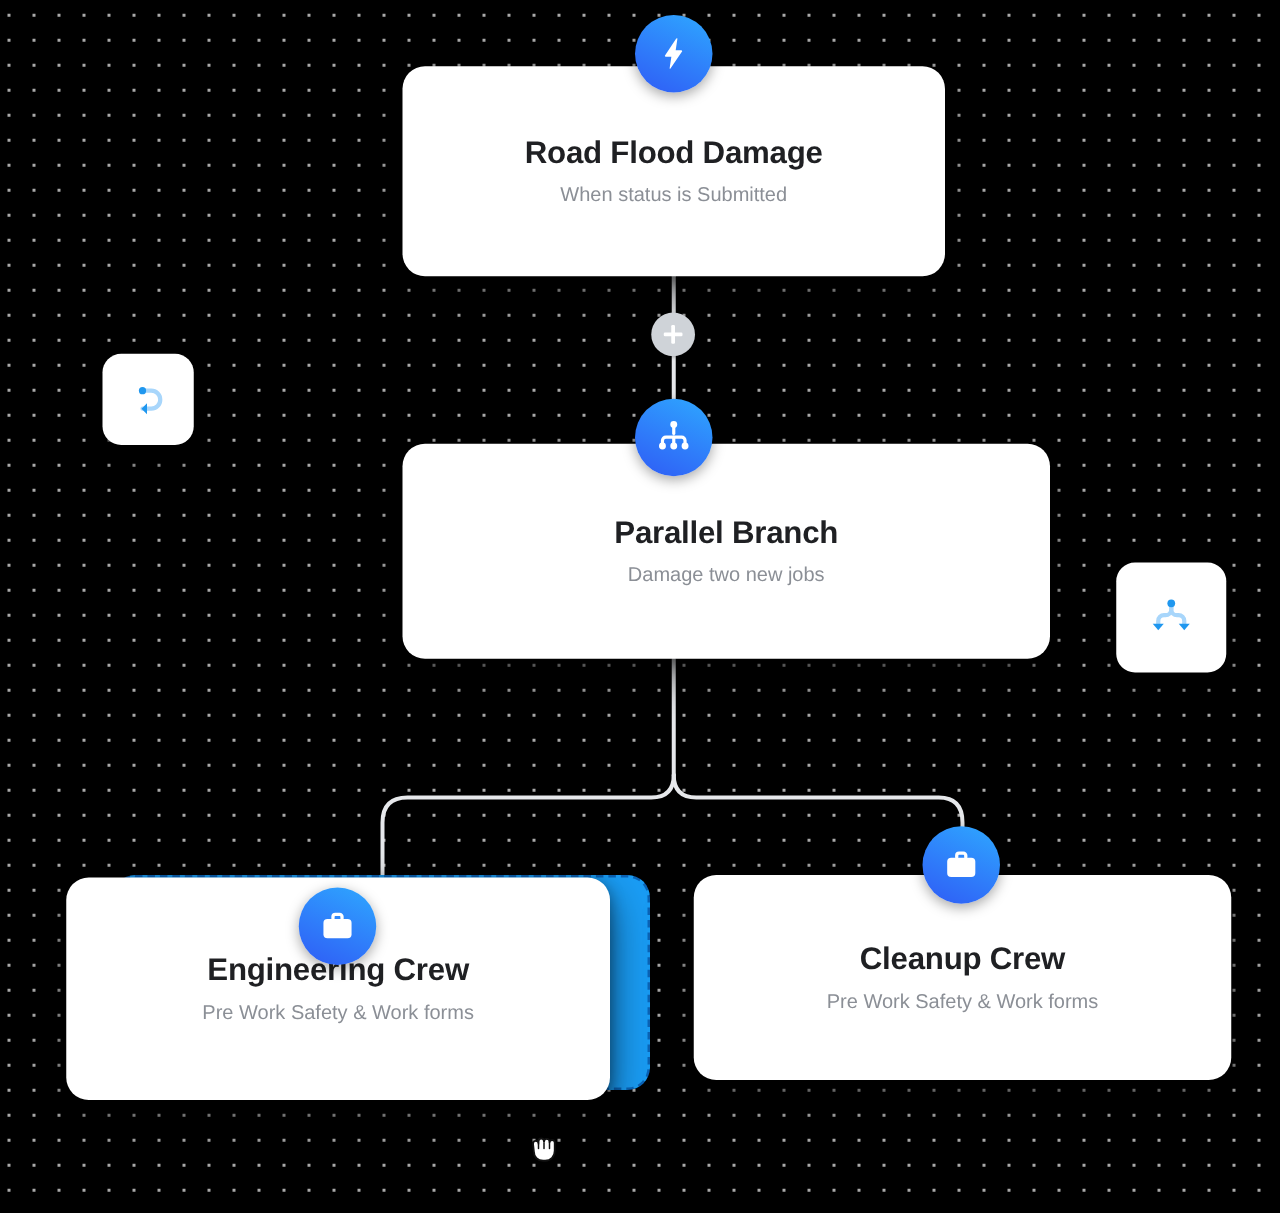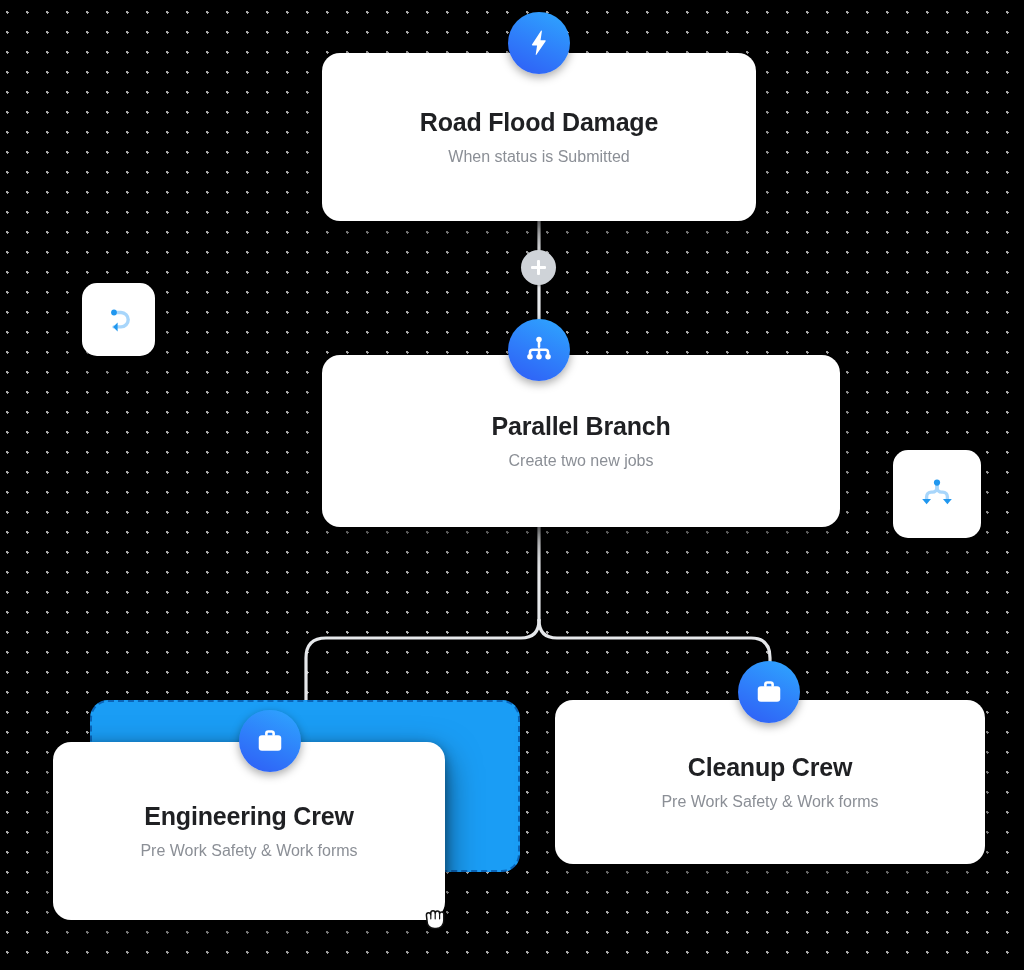--- a/index.html
+++ b/index.html
@@ -81,21 +81,21 @@
   
   #node-trigger  { left: 322px; top: 53px;  width: 434px; height: 168px; }
   #badge-trigger { left: 508px; top: 12px; }
 
   #node-branch   { left: 322px; top: 355px; width: 518px; height: 172px; }
   #badge-branch  { left: 508px; top: 319px; }
 
   #node-cleanup  { left: 555px; top: 700px; width: 430px; height: 164px; }
   #badge-cleanup { left: 738px; top: 661px; }
 
-  #node-engineering { left: 53px; top: 742px; width: 392px; height: 178px; z-index: 9; }
+  #node-engineering { left: 53px; top: 702px; width: 435px; height: 178px; z-index: 9; }
   #badge-engineering { left: 239px; top: 710px; z-index: 10; }
 
   
   #drop-placeholder {
     position: absolute;
     left: 90px;
     top: 700px;
     width: 430px;
     height: 172px;
     border-radius: 18px;
@@ -203,21 +203,21 @@
         <path d="M16 15.7 V21.5"></path>
       </g>
       <circle cx="16" cy="6.2" r="2.6" fill="#ffffff"></circle>
       <circle cx="7.5" cy="22.4" r="2.6" fill="#ffffff"></circle>
       <circle cx="16" cy="22.4" r="2.6" fill="#ffffff"></circle>
       <circle cx="24.5" cy="22.4" r="2.6" fill="#ffffff"></circle>
     </svg>
   </div>
   <div class="node" id="node-branch">
     <div class="node-title">Parallel Branch</div>
-    <div class="node-sub">Create two new jobs</div>
+    <div class="node-sub">Damage two new jobs</div>
   </div>
 
   <div class="node-badge" id="badge-cleanup">
     <svg width="30" height="30" viewBox="0 0 24 24" fill="none" aria-hidden="true">
       <rect x="3" y="7.3" width="18" height="12.4" rx="2.6" fill="#ffffff"></rect>
       <path d="M9.1 7.0V5.9a1.5 1.5 0 0 1 1.5-1.5h2.8a1.5 1.5 0 0 1 1.5 1.5v1.1" stroke="#ffffff" stroke-width="2.1" stroke-linecap="round" fill="none"></path>
     </svg>
   </div>
   <div class="node" id="node-cleanup">
     <div class="node-title">Cleanup Crew</div>

